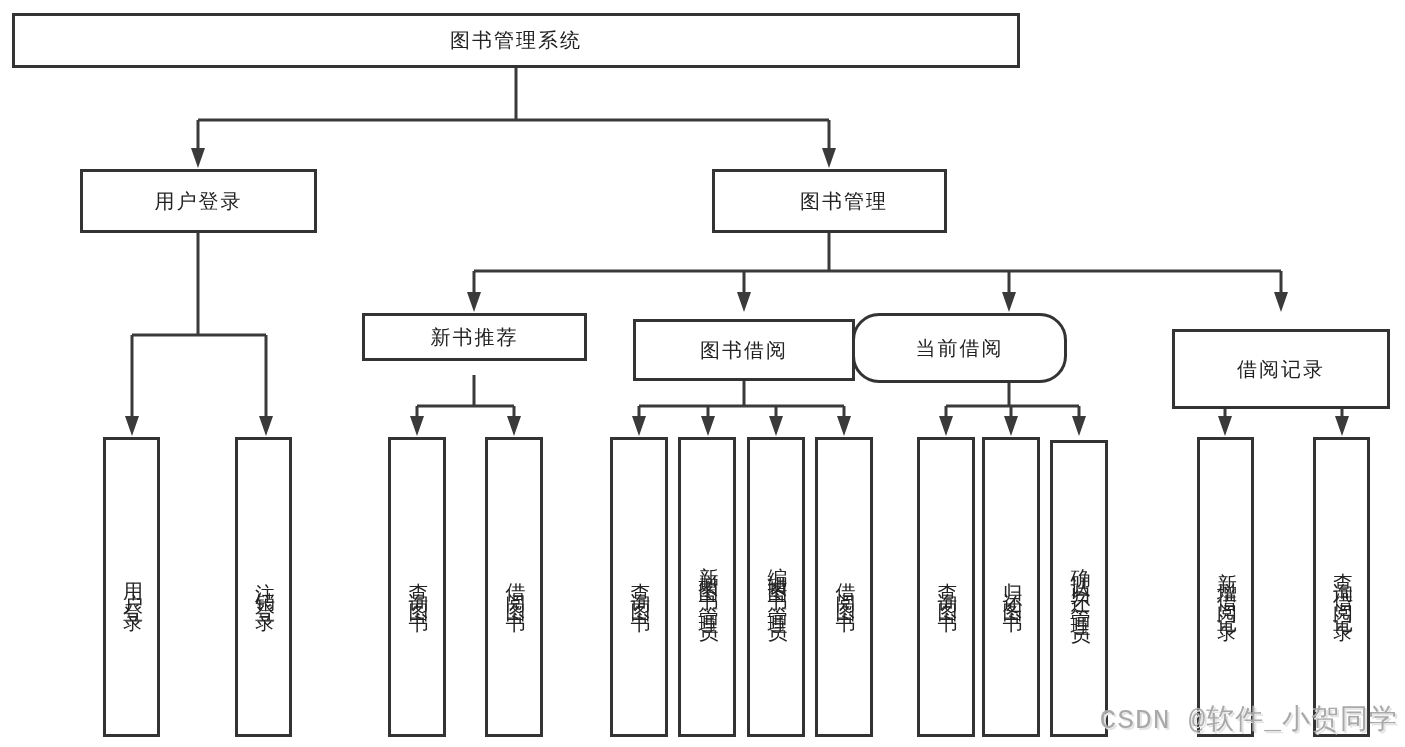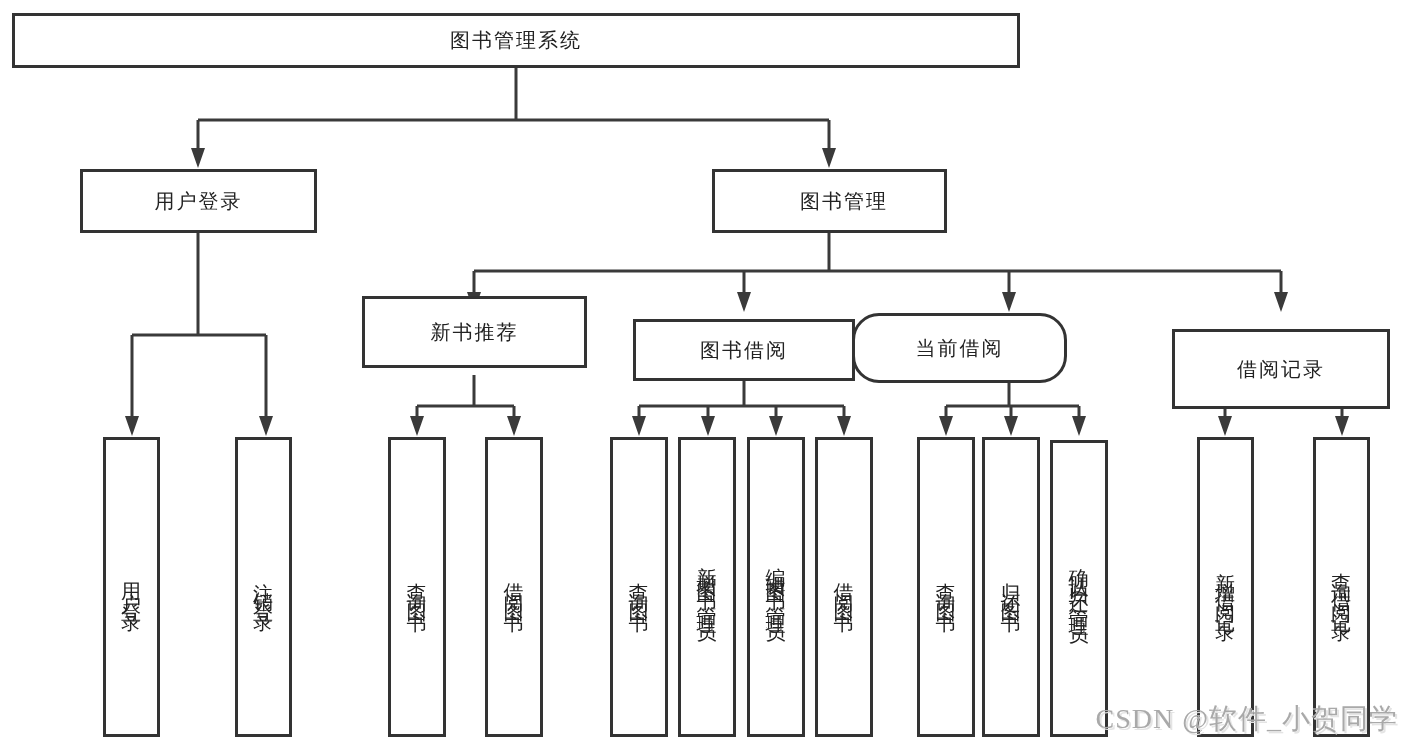--- a/index.html
+++ b/index.html
@@ -1,20 +1,20 @@
 <!DOCTYPE html>
 <html><head>
 <meta charset="utf-8">
 <style>
   html,body{margin:0;padding:0;background:#ffffff;}
   .canvas{
     position:relative;
     width:1405px;height:747px;
     background:#ffffff;
-    font-family:Liberation Serif, serif;
+    font-family:Liberation Mono, monospace;
     overflow:hidden;
   }
   .connector-layer{position:absolute;left:0;top:0;width:1405px;height:747px;}
   .ln{fill:none;stroke:#3a3a3a;stroke-width:3;}
   .ar{fill:#3a3a3a;stroke:none;}
   .node{
     position:absolute;box-sizing:border-box;
     border:3px solid #333333;background:#ffffff;
     display:flex;align-items:center;justify-content:center;
     color:#222222;
@@ -72,21 +72,21 @@
       <path class="ln" d="M1281 375 V406 M1225 406 H1342 M1225 406 V418 M1342 406 V418"></path>
       <path class="ar" d="M1218 416 L1232 416 L1225 436 Z M1335 416 L1349 416 L1342 436 Z"></path>
     </g>
   </svg>
 
   <div class="node h" style="left:12px;top:13px;width:1008px;height:55px;">图书管理系统</div>
 
   <div class="node h" style="left:80px;top:169px;width:237px;height:64px;">用户登录</div>
   <div class="node h" style="left:712px;top:169px;width:235px;height:64px;padding-left:29px;">图书管理</div>
 
-  <div class="node h" style="left:362px;top:296px;width:225px;height:72px;">新书推荐</div>
+  <div class="node h" style="left:362px;top:313px;width:225px;height:48px;">新书推荐</div>
   <div class="node h" style="left:633px;top:319px;width:222px;height:62px;">图书借阅</div>
   <div class="node h" style="left:852px;top:313px;width:215px;height:70px;border-radius:27px;">当前借阅</div>
   <div class="node h" style="left:1172px;top:329px;width:218px;height:80px;">借阅记录</div>
 
   <div class="node v" style="left:103px;top:437px;width:57px;height:300px;">用户登录</div>
   <div class="node v" style="left:235px;top:437px;width:57px;height:300px;">注销登录</div>
 
   <div class="node v" style="left:388px;top:437px;width:58px;height:300px;">查询图书</div>
   <div class="node v" style="left:485px;top:437px;width:58px;height:300px;">借阅图书</div>
 

